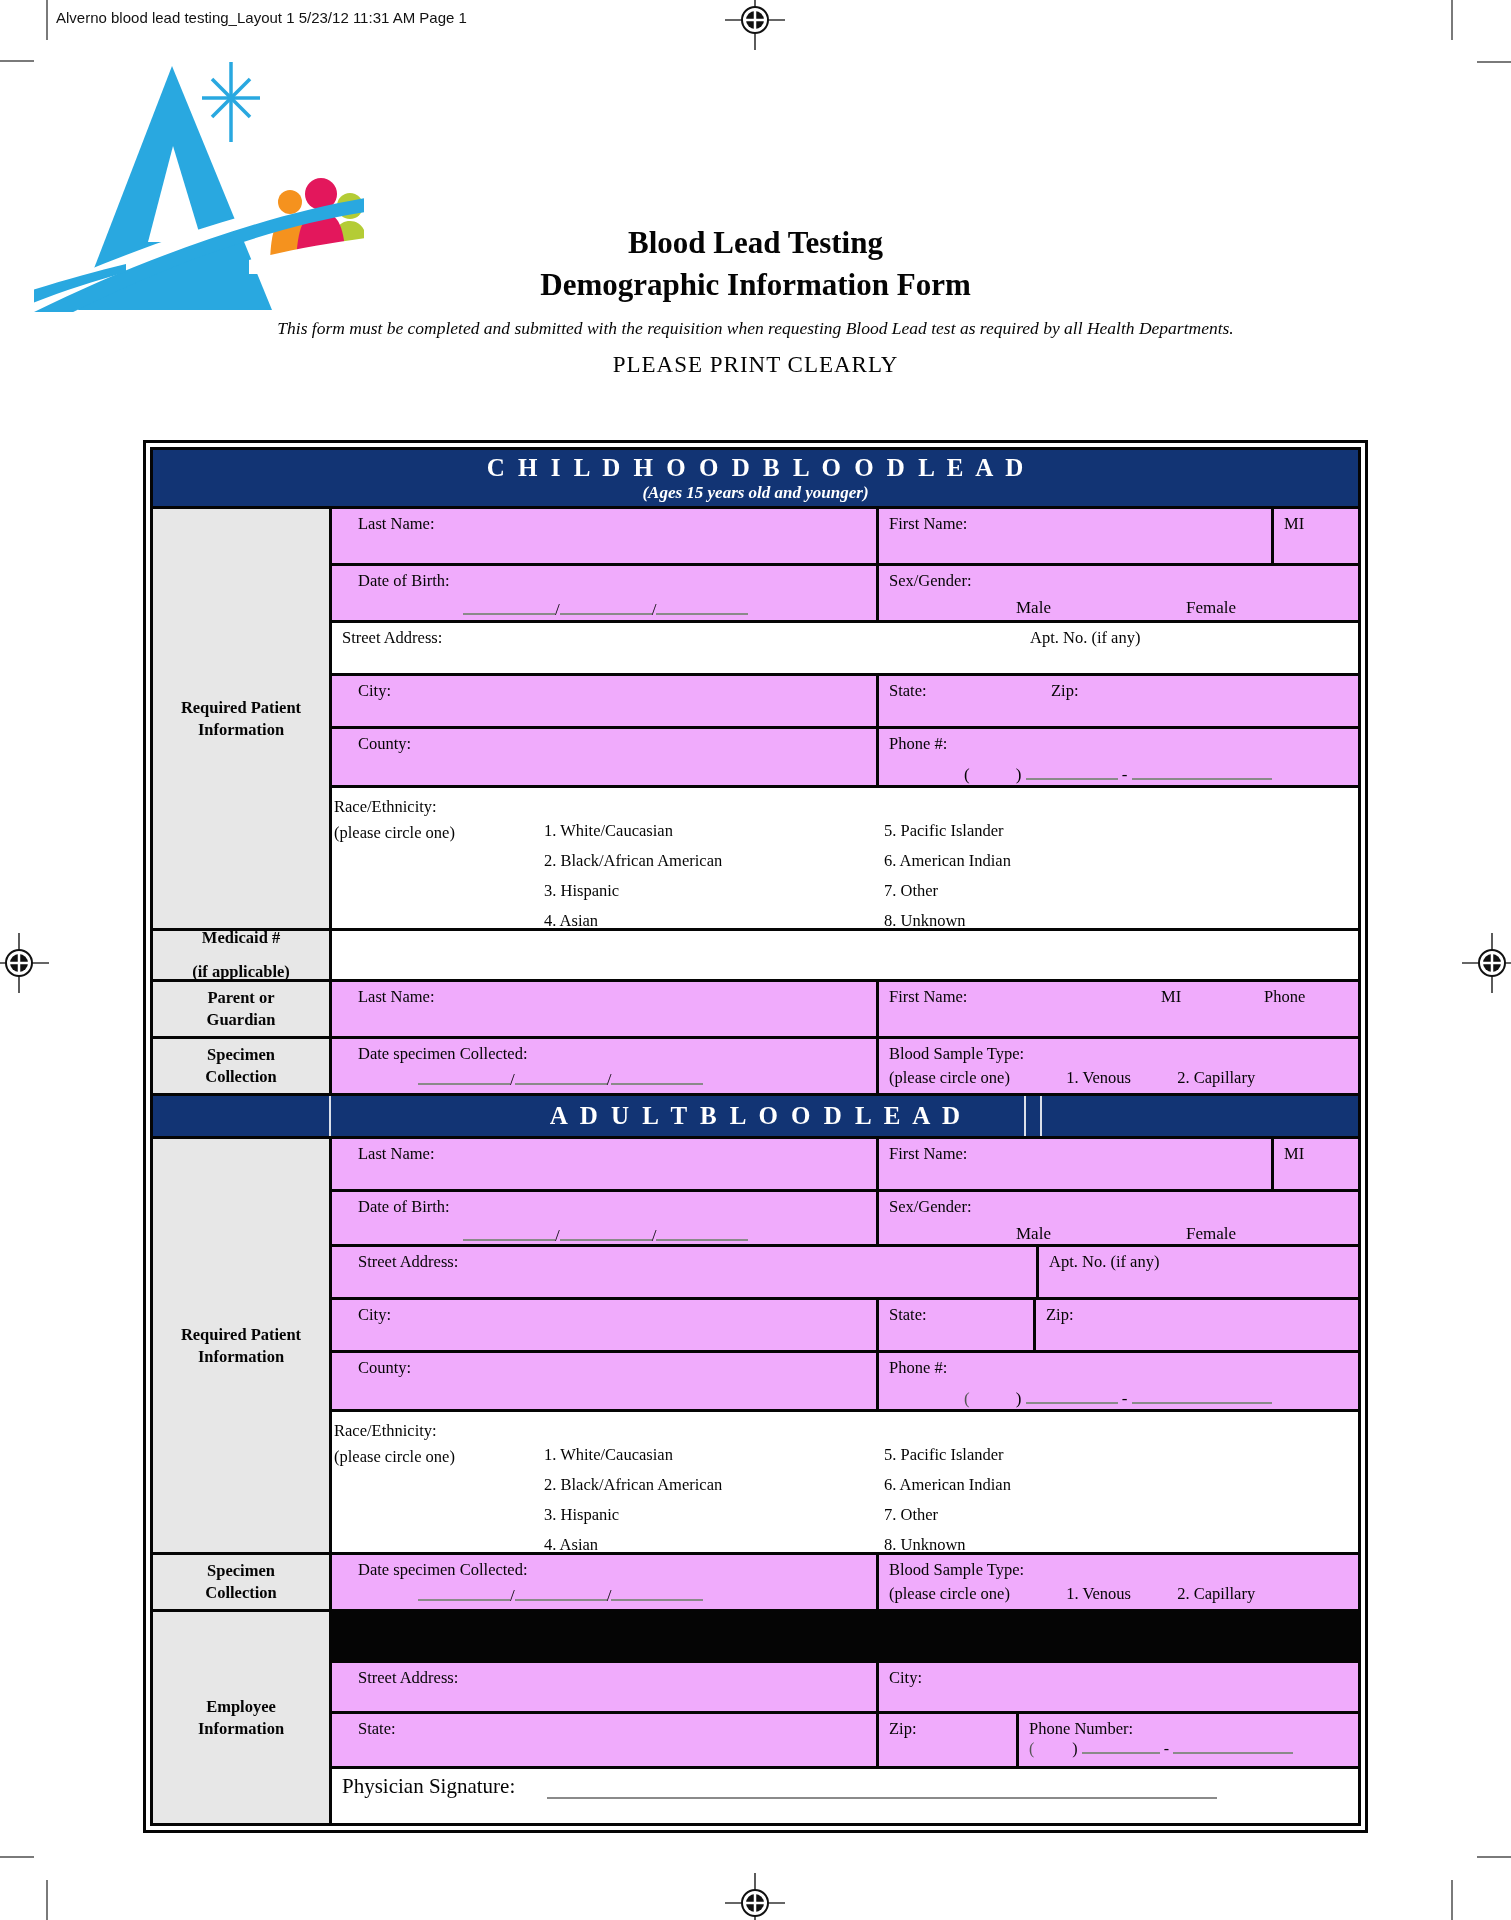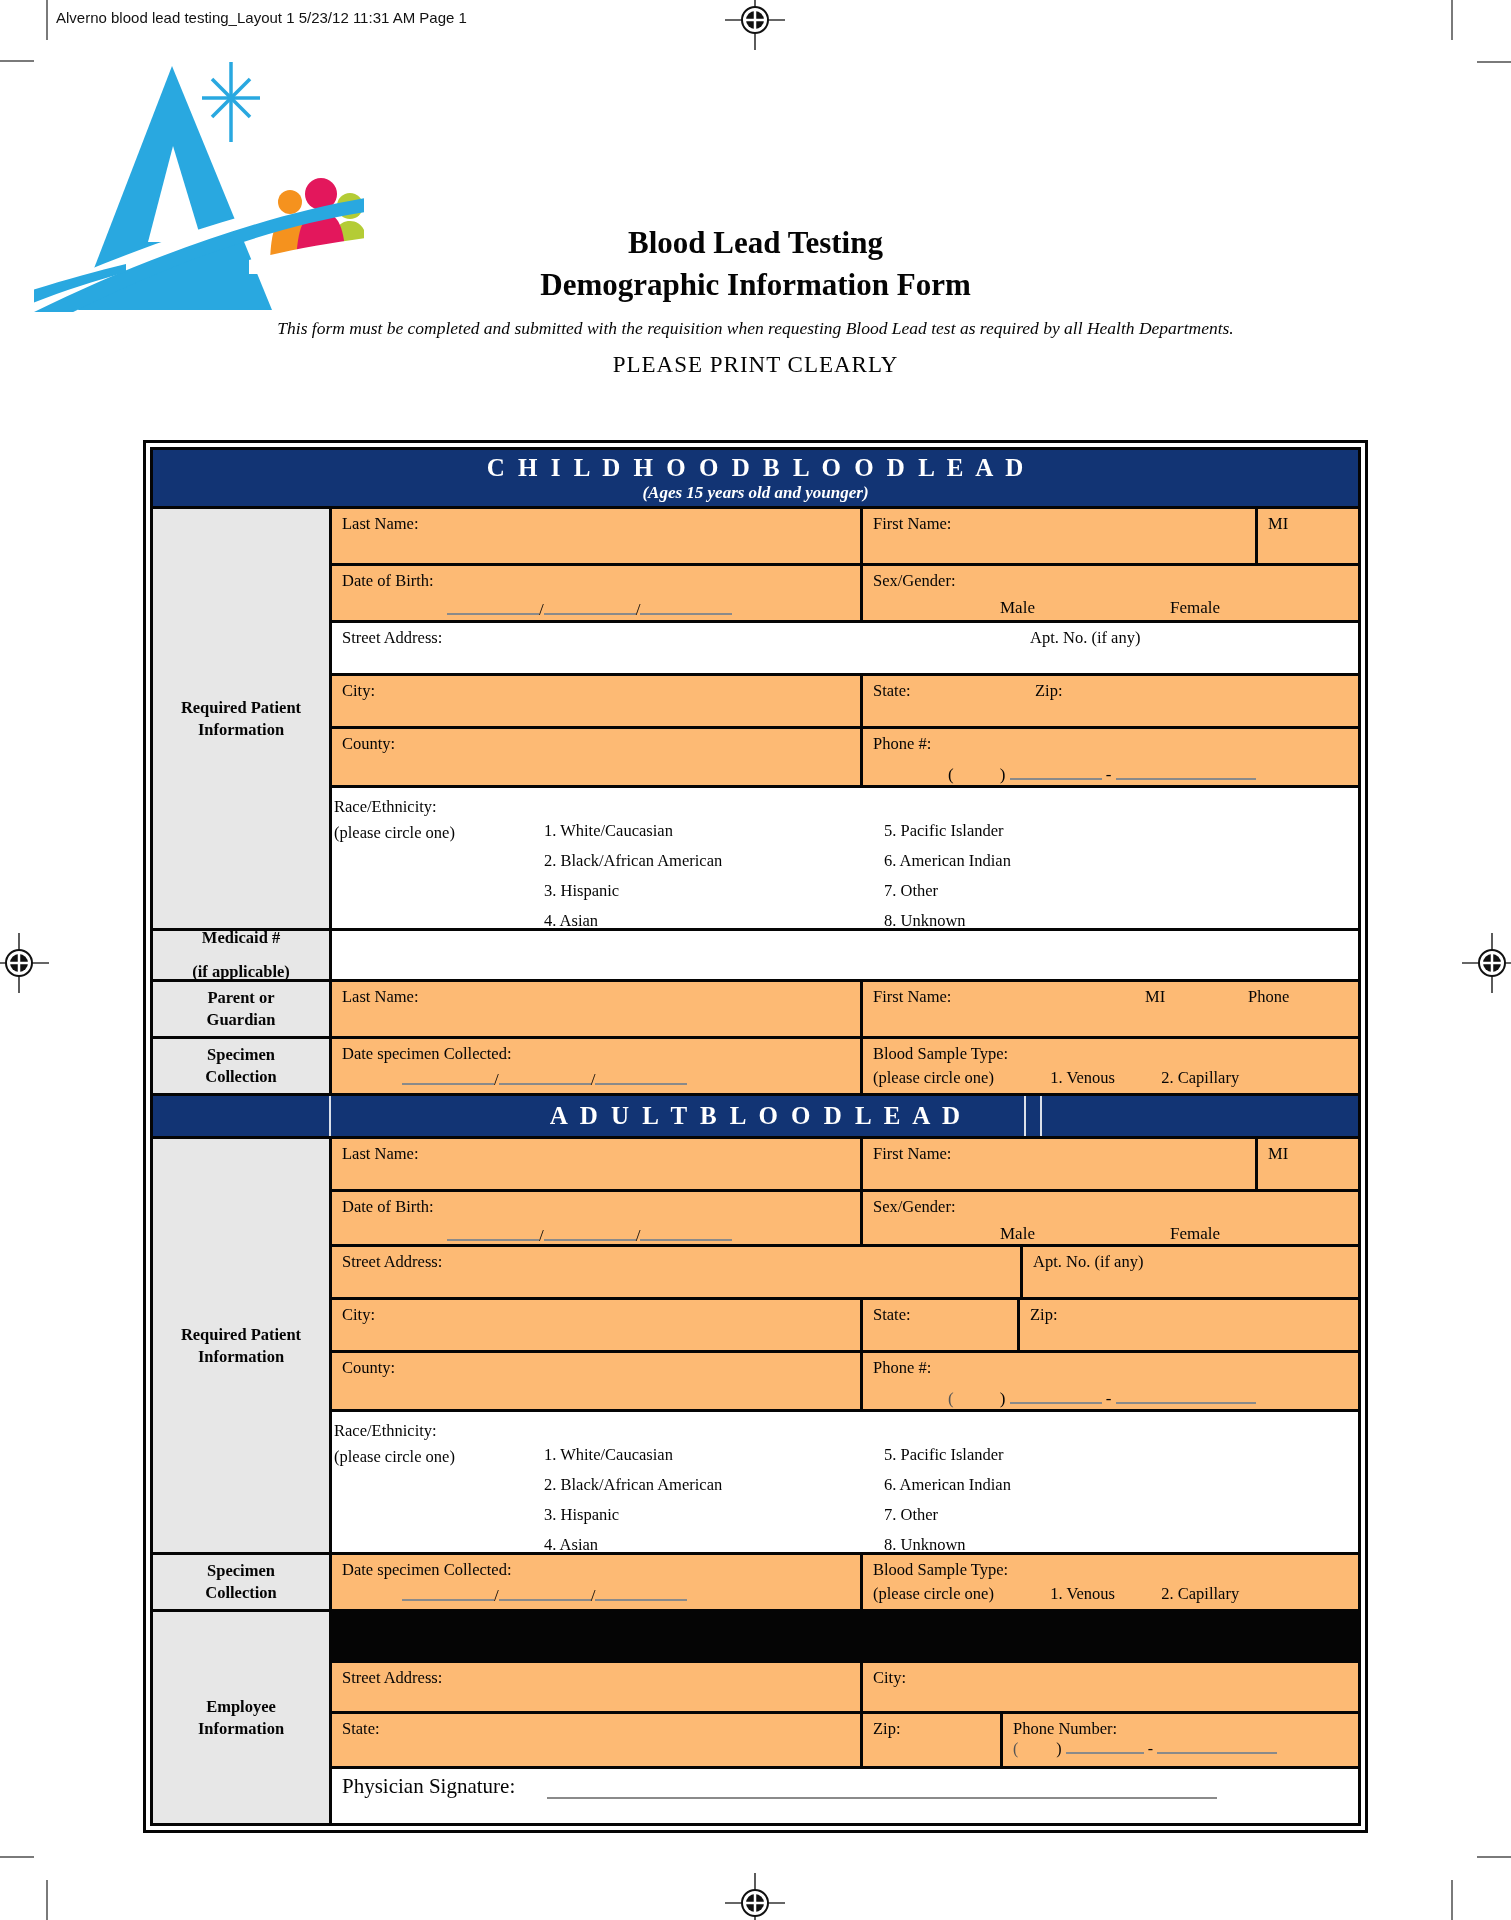--- a/index.html
+++ b/index.html
@@ -24,21 +24,21 @@
   .formtable{position:absolute;left:143px;top:397px;width:1205px;border:10px double #050505;margin-top:43px;}
   .grid{display:grid;grid-template-columns:176px 1fr;gap:3px;background:#050505;
         grid-template-rows:56px 54px 54px 50px 50px 56px 140px 48px 54px 54px 40px 50px 52px 50px 50px 56px 140px 54px 48px 48px 52px 54px;}
   .band{grid-column:1/3;background:#123474;color:#fff;text-align:center;position:relative;}
   .bandtitle{font-size:25px;font-weight:bold;word-spacing:5px;letter-spacing:1px;line-height:30px;margin-top:3px;}
   .bandsub{font-size:17px;font-weight:bold;font-style:italic;line-height:20px;}
   .hairline{position:absolute;top:0;bottom:0;width:2px;background:rgba(255,255,255,0.85);}
   .scell{background:#e7e7e7;display:flex;flex-direction:column;align-items:center;justify-content:center;
          font-weight:bold;font-size:16.5px;line-height:22px;text-align:center;grid-column:1;}
   .rowcell{background:#fff;grid-column:2;position:relative;}
-  .flexrow{display:flex;height:100%;background:#fdba74;}
+  .flexrow{display:flex;height:100%;background:#f0abfc;padding-left:16px;}
   .sub{position:relative;}
   .sub + .sub{border-left:3px solid #050505;}
   .pad{padding:5px 10px;box-sizing:border-box;height:100%;}
   .lbl{font-size:16.5px;}
   .ul{display:inline-block;border-bottom:2px solid #8a8a8a;height:13px;}
   .dobline{margin-left:105px;margin-top:9px;font-size:17px;}
   .sexline{margin-left:127px;margin-top:7px;font-size:17px;}
   .sexgap{display:inline-block;width:135px;}
   .phoneline{margin-left:75px;margin-top:11px;font-size:17px;}
   .pspace{display:inline-block;width:46px;}

